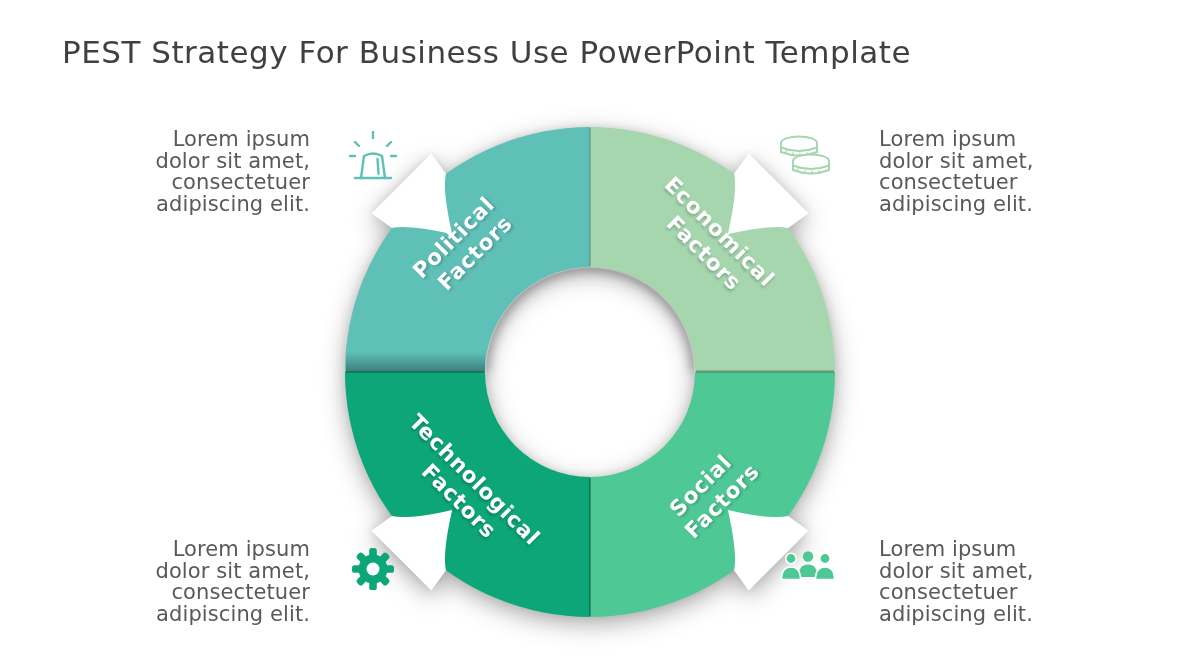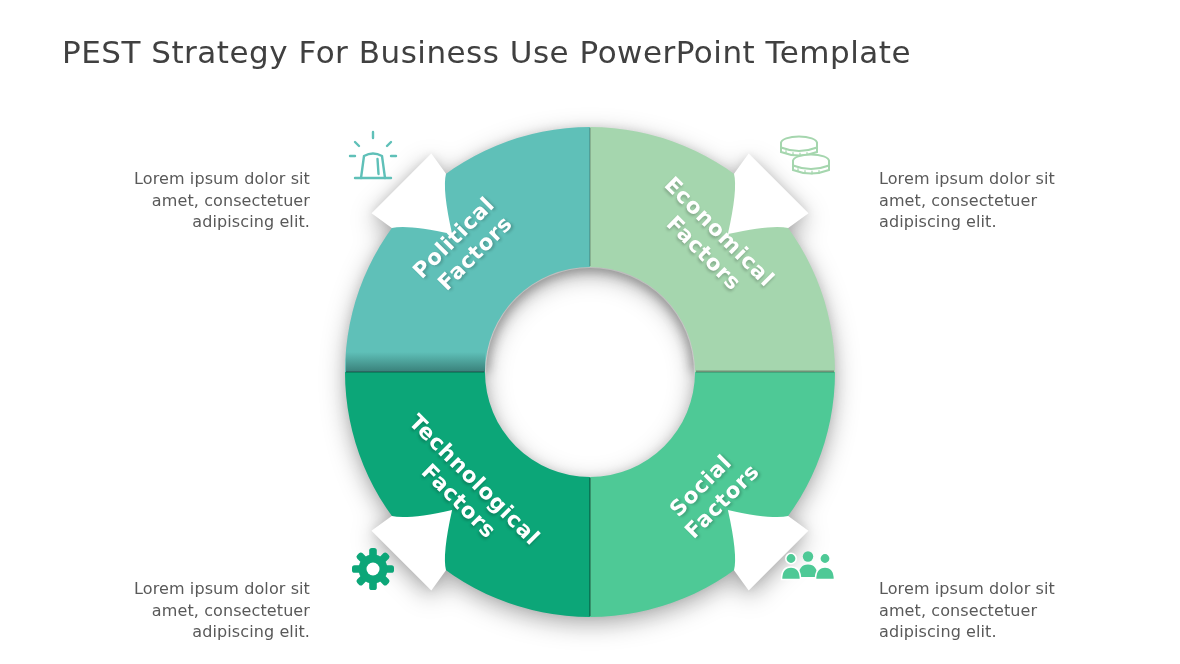--- a/index.html
+++ b/index.html
@@ -7,23 +7,22 @@
     position:relative;width:1180px;height:664px;background:#ffffff;
     font-family:"DejaVu Sans",sans-serif;overflow:hidden;padding-left:33px;
   }
   .title{
     position:absolute;left:62px;top:34px;margin:0;
     font-size:31px;font-weight:400;letter-spacing:.5px;
     color:var(--title, #404040);white-space:nowrap;
   }
   .note{
     position:absolute;width:180px;
-    font-size:16px;line-height:21.5px;letter-spacing:.1px;
+    font-size:21px;line-height:21.5px;letter-spacing:.1px;
     color:var(--body, #595959);
-    margin-top:39px;
   }
   .note.tl{left:130px;top:129px;text-align:right;}
   .note.tr{left:879px;top:129px;text-align:left;}
   .note.bl{left:130px;top:539px;text-align:right;}
   .note.br{left:879px;top:539px;text-align:left;}
   svg.diagram{position:absolute;left:0;top:0;}
   .ring{filter:drop-shadow(0 7px 12px rgba(0,0,0,.30)) drop-shadow(0 0 4px rgba(0,0,0,.10));}
   .seg-label{
     font-family:"DejaVu Sans",sans-serif;font-size:21.5px;font-weight:bold;
     fill:#ffffff;letter-spacing:.8px;text-anchor:middle;

